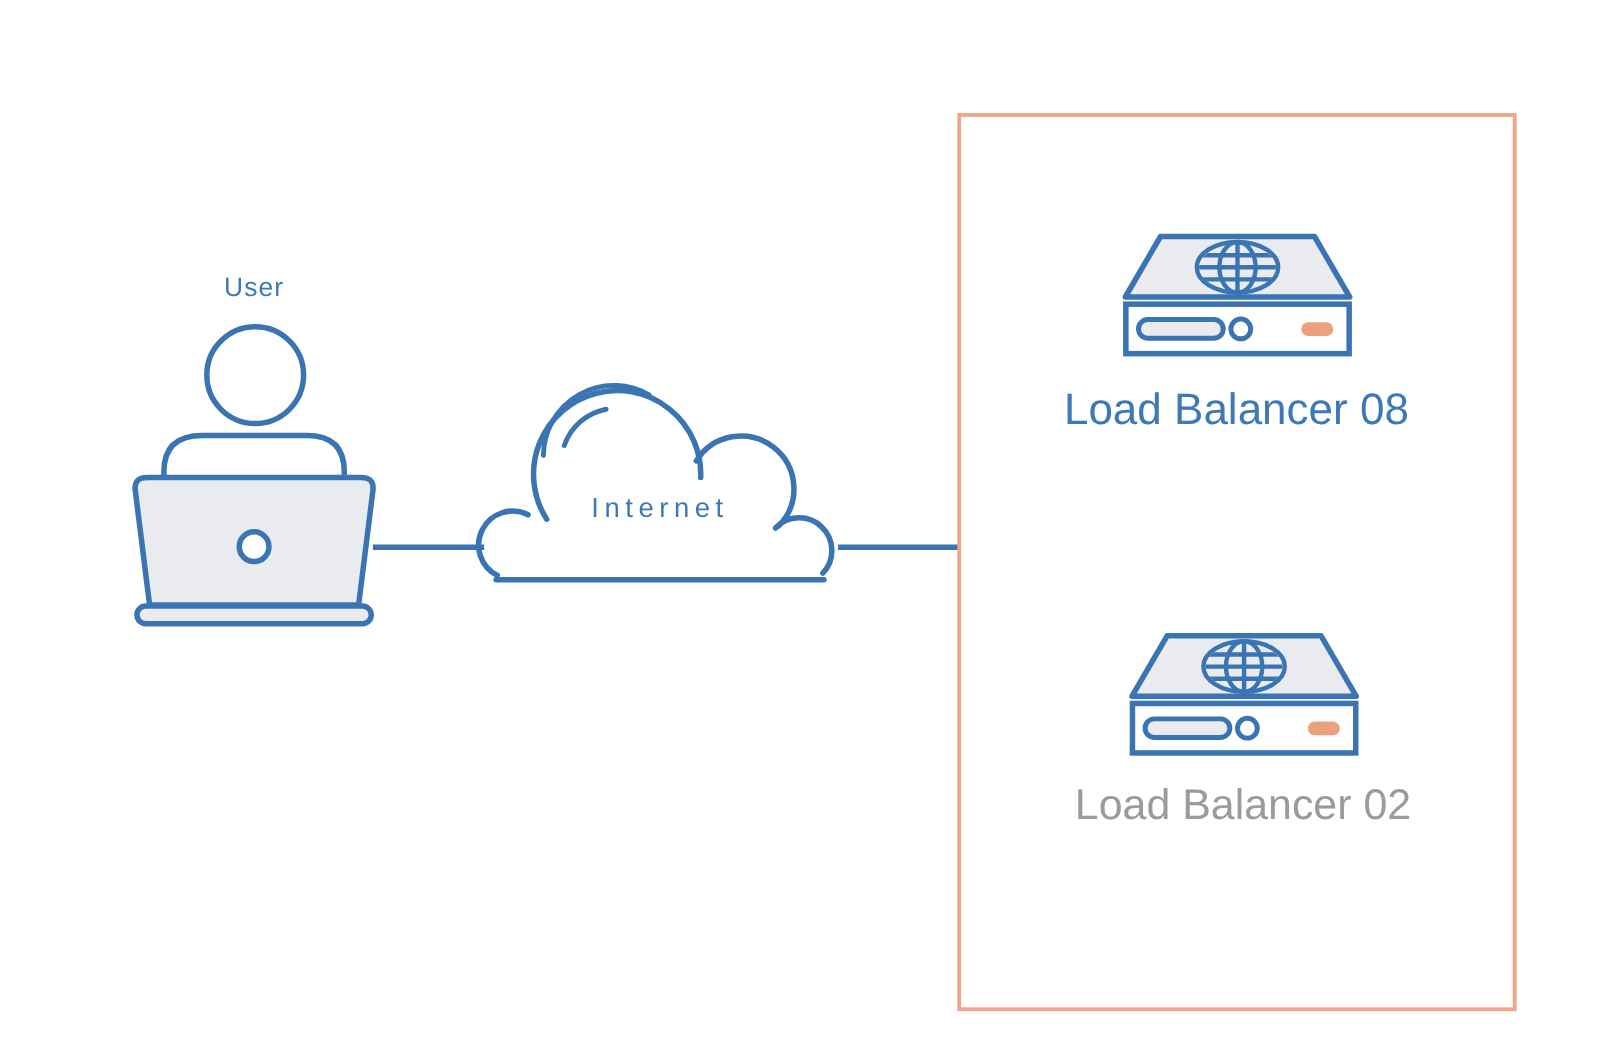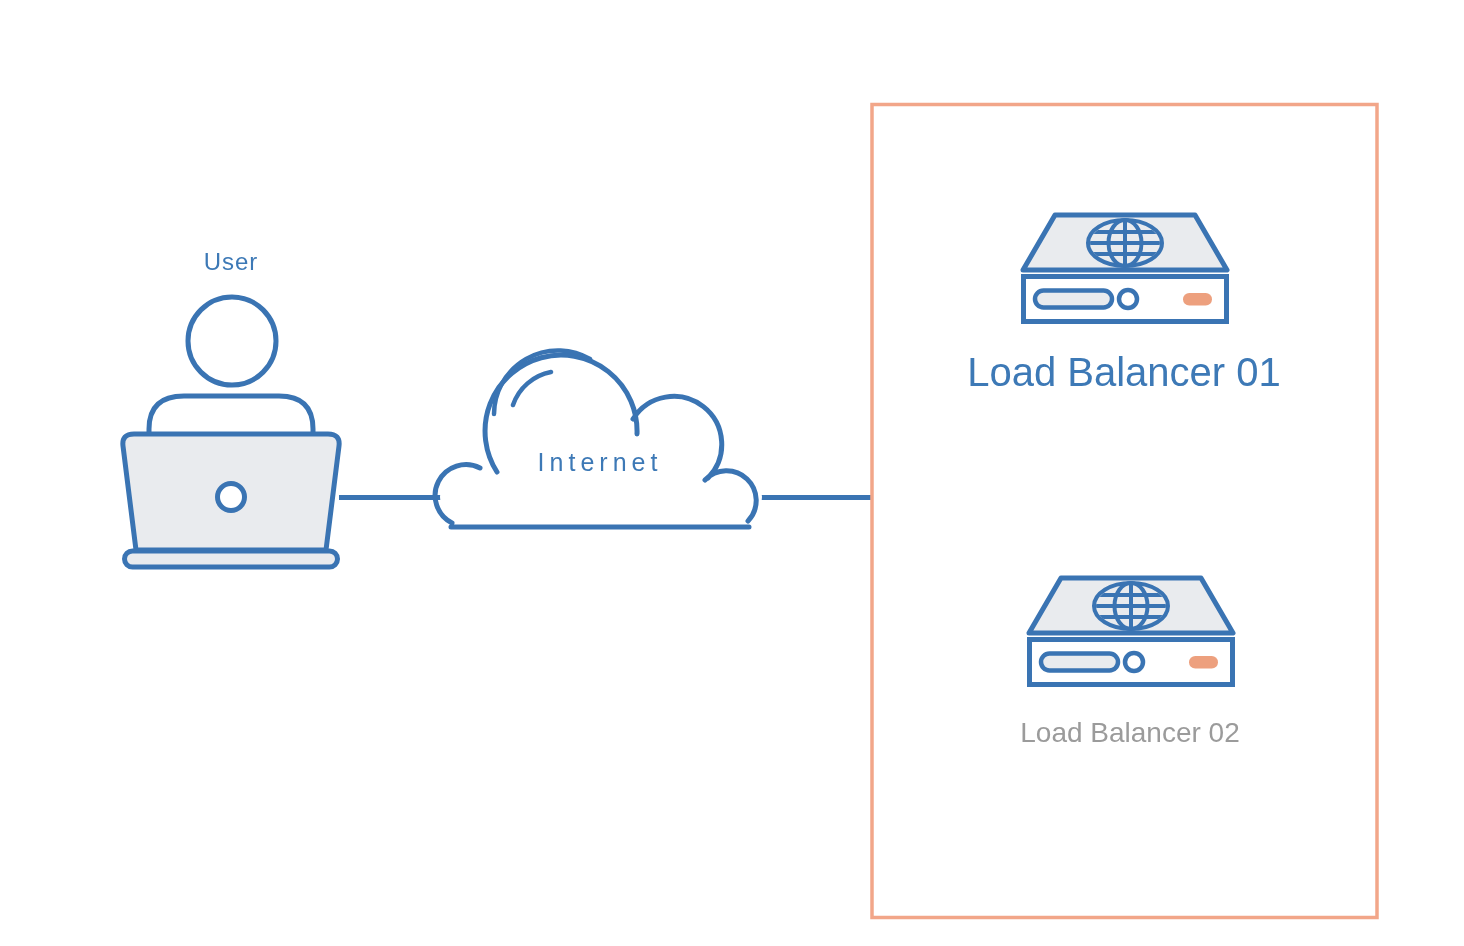--- a/index.html
+++ b/index.html
@@ -23,21 +23,21 @@
     line-height: 1.1;
     font-family: "Liberation Sans", sans-serif;
   }
   .txt-blue { color: #3d79b6; }
   .txt-gray { color: #9b9b9b; }
   .user-label     { left: 231px; top: 262px; font-size: 24px; letter-spacing: 1px; }
   .internet-label { left: 600px; top: 463px; font-size: 25px; letter-spacing: 5px; }
   .cluster-title  { left: 1123px; top: 57px;  font-size: 47px; letter-spacing: 0.5px; }
   .lb1-name  { left: 1124px; top: 372px; font-size: 40px; }
   .lb1-state { left: 1124px; top: 425px; font-size: 40px; }
-  .lb2-name  { left: 1130px; top: 733px; font-size: 28px; }
+  .lb2-name  { left: 1130px; top: 733px; font-size: 39px; }
   .lb2-state { left: 1130px; top: 787px; font-size: 40px; }
 </style>
 </head>
 <body>
 
 <div class="canvas">
 
   <svg class="diagram-svg" viewBox="0 0 1464 946">
     <defs>
       <clipPath id="globeClip">
@@ -104,17 +104,17 @@
 
     <use href="#server-icon" x="1019" y="212"></use>
     <use href="#server-icon" x="1025" y="575"></use>
   </svg>
 
   <div class="label user-label txt-blue">User</div>
 
   <div class="label internet-label txt-blue">Internet</div>
 
 
-  <div class="label lb1-name txt-blue">Load Balancer 01</div>
+  <div class="label lb1-name txt-blue">Load Balancer 08</div>
 
   <div class="label lb2-name txt-gray">Load Balancer 02</div>
 
 </div>
 
 </body></html>

